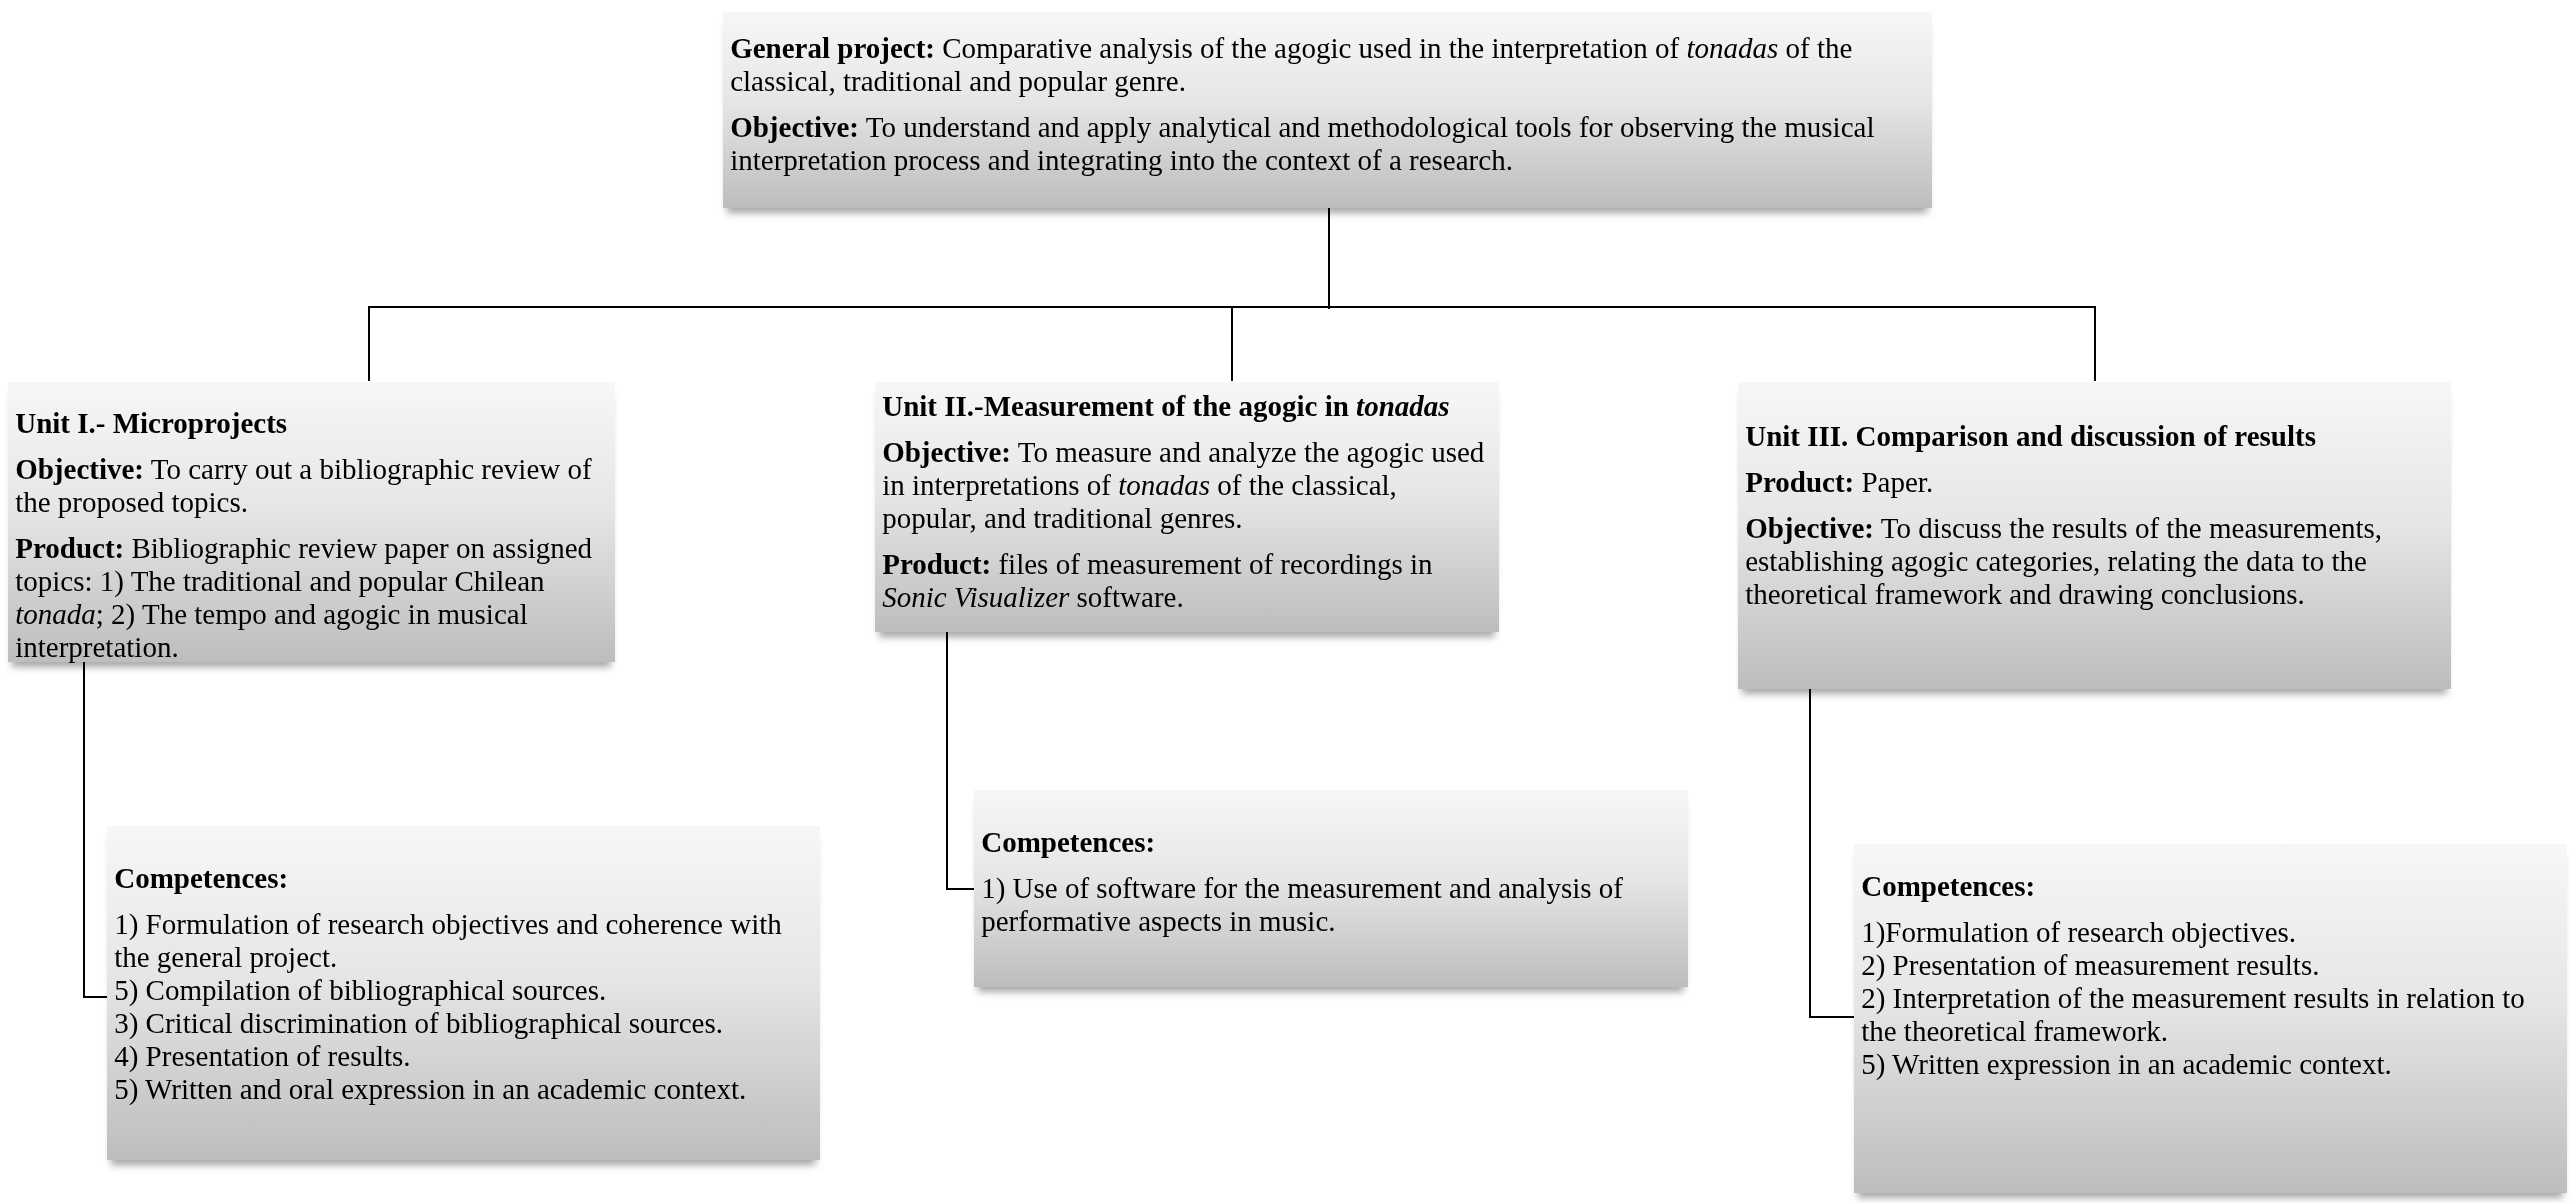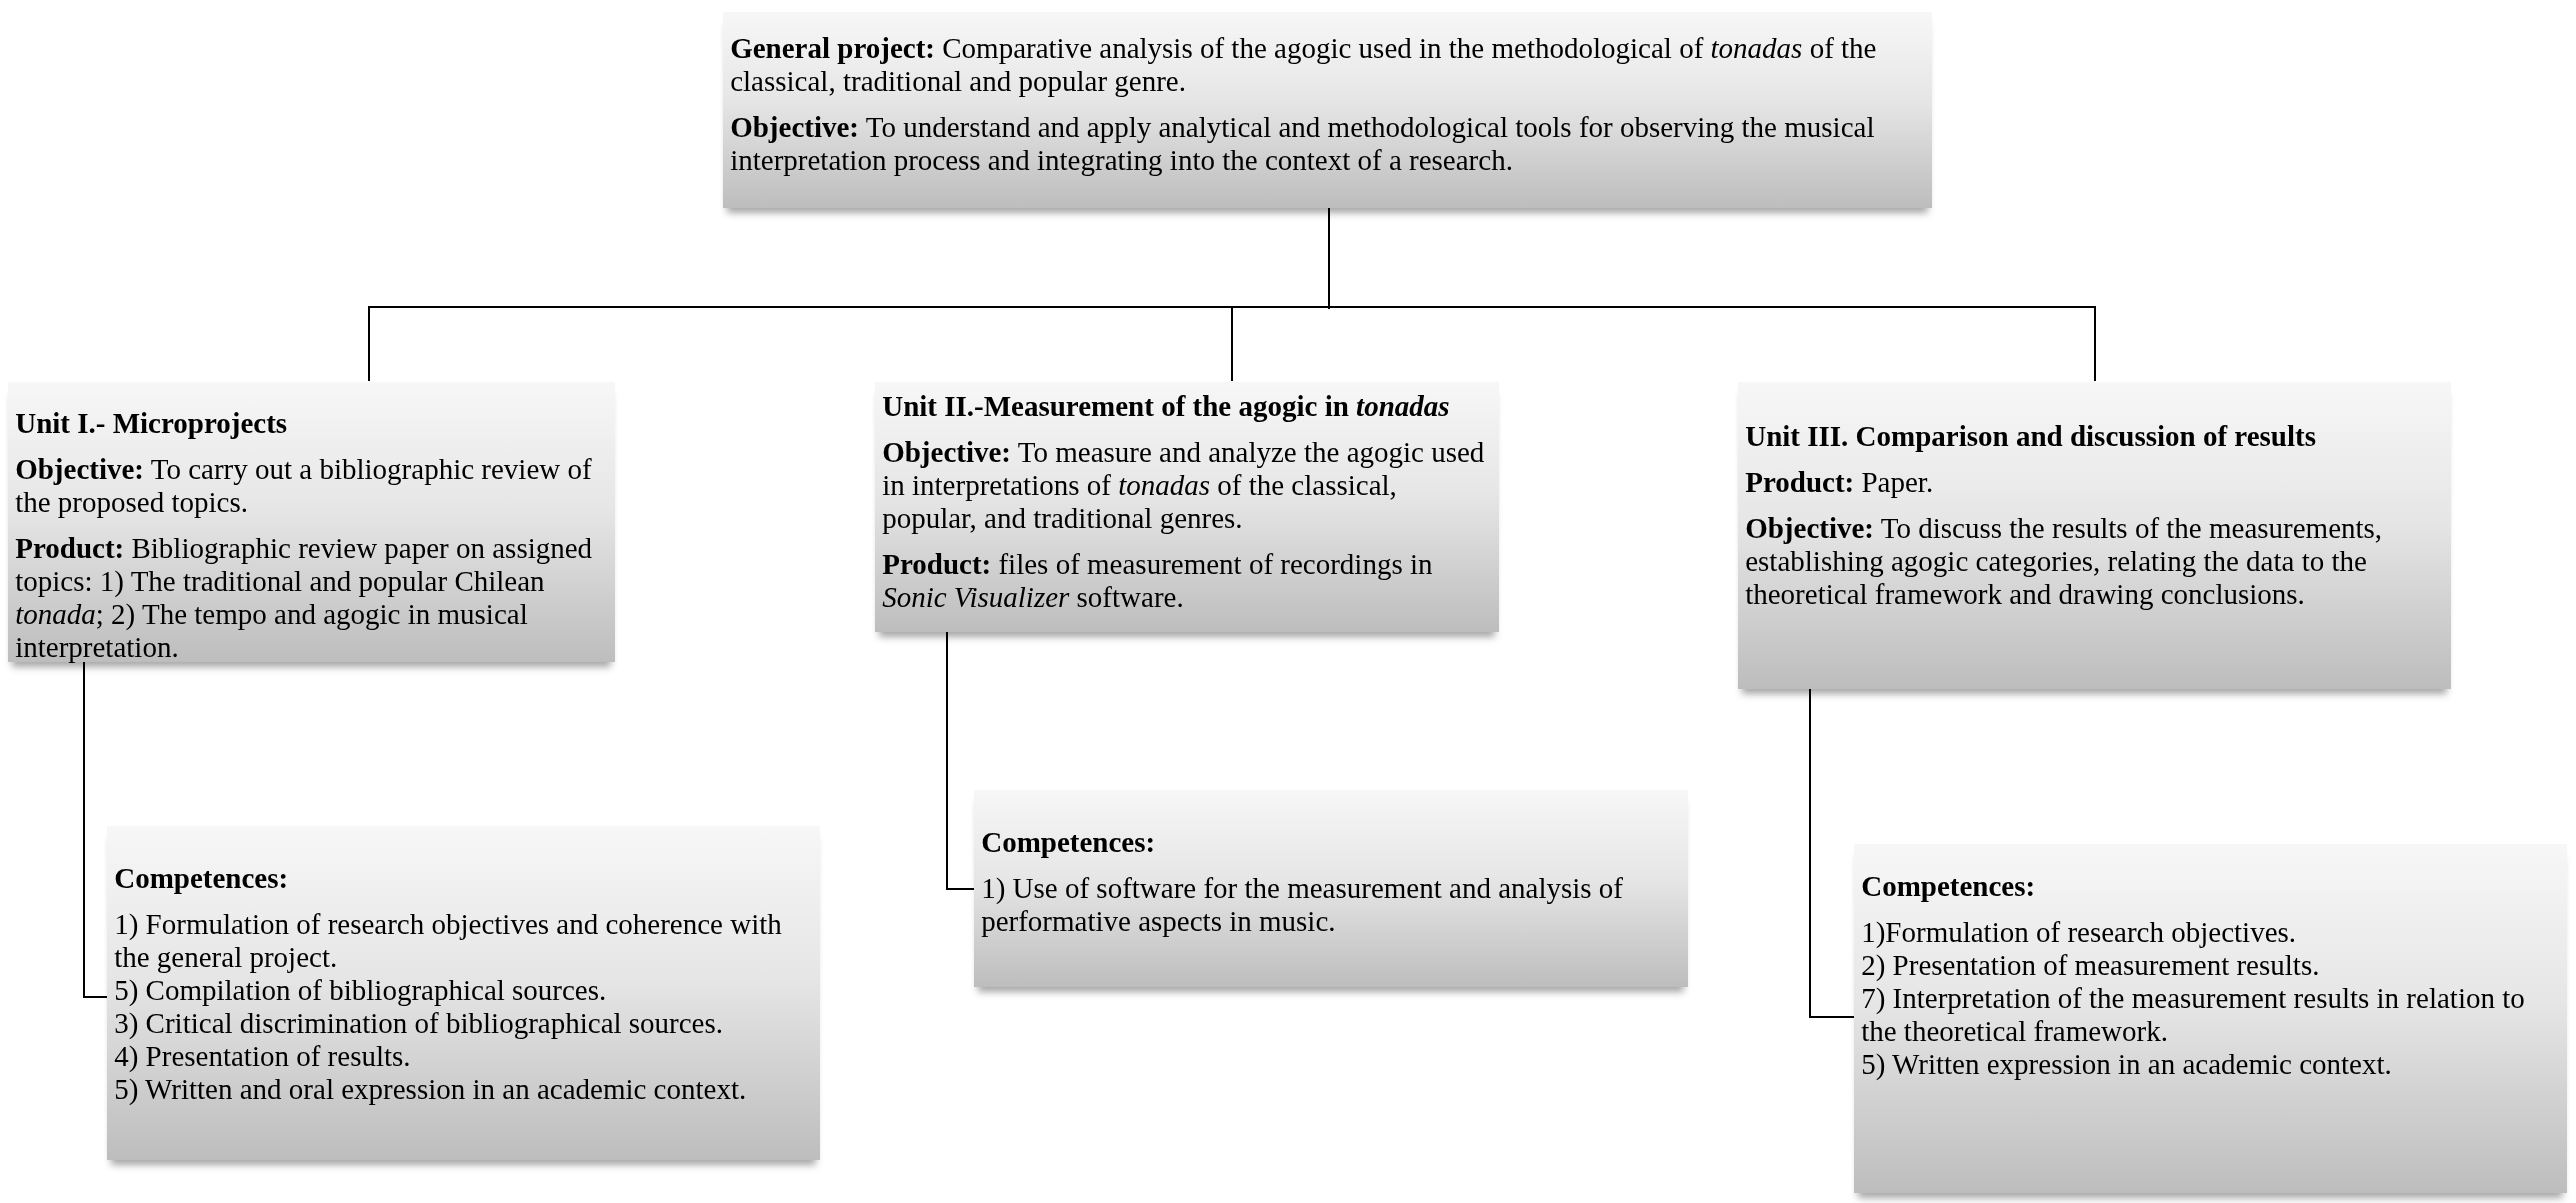--- a/index.html
+++ b/index.html
@@ -35,21 +35,21 @@
 <div class="line hline" style="left:83px; top:996px; width:25px;"></div>
 
 <div class="line vline" style="left:946px; top:632px; height:258px;"></div>
 <div class="line hline" style="left:946px; top:888px; width:28px;"></div>
 
 <div class="line vline" style="left:1809px; top:689px; height:329px;"></div>
 <div class="line hline" style="left:1809px; top:1016px; width:46px;"></div>
 
 <div class="box" style="left:723px; top:12px; width:1209px; height:196px; padding-top:20px;">
   <p>
-    <b>General project:</b><span> Comparative analysis of the agogic used in the methodological of </span><i>tonadas</i><span> of the classical, traditional and popular genre.</span>
+    <b>General project:</b><span> Comparative analysis of the agogic used in the interpretation of </span><i>tonadas</i><span> of the classical, traditional and popular genre.</span>
   </p>
   <p class="gap">
     <b>Objective:</b><span> To understand and apply analytical and methodological tools for observing the musical interpretation process and integrating into the context of a research.</span>
   </p>
 </div>
 
 <div class="box" style="left:8px; top:382px; width:607px; height:280px; padding-top:25px;">
   <p><b>Unit I.- Microprojects</b></p>
   <p class="gap">
     <b>Objective:</b><span> To carry out a bibliographic review of the proposed topics.</span>
@@ -95,17 +95,17 @@
   <div class="gap">
     <p>1) Use of software for the measurement and analysis of performative aspects in music.</p>
   </div>
 </div>
 
 <div class="box" style="left:1854px; top:844px; width:713px; height:349px; padding-top:26px;">
   <p><b>Competences:</b></p>
   <div class="gap">
     <p>1)Formulation of research objectives.</p>
     <p>2) Presentation of measurement results.</p>
-    <p>7) Interpretation of the measurement results in relation to the theoretical framework.</p>
+    <p>2) Interpretation of the measurement results in relation to the theoretical framework.</p>
     <p>5) Written expression in an academic context.</p>
   </div>
 </div>
 
 
 </body></html>

